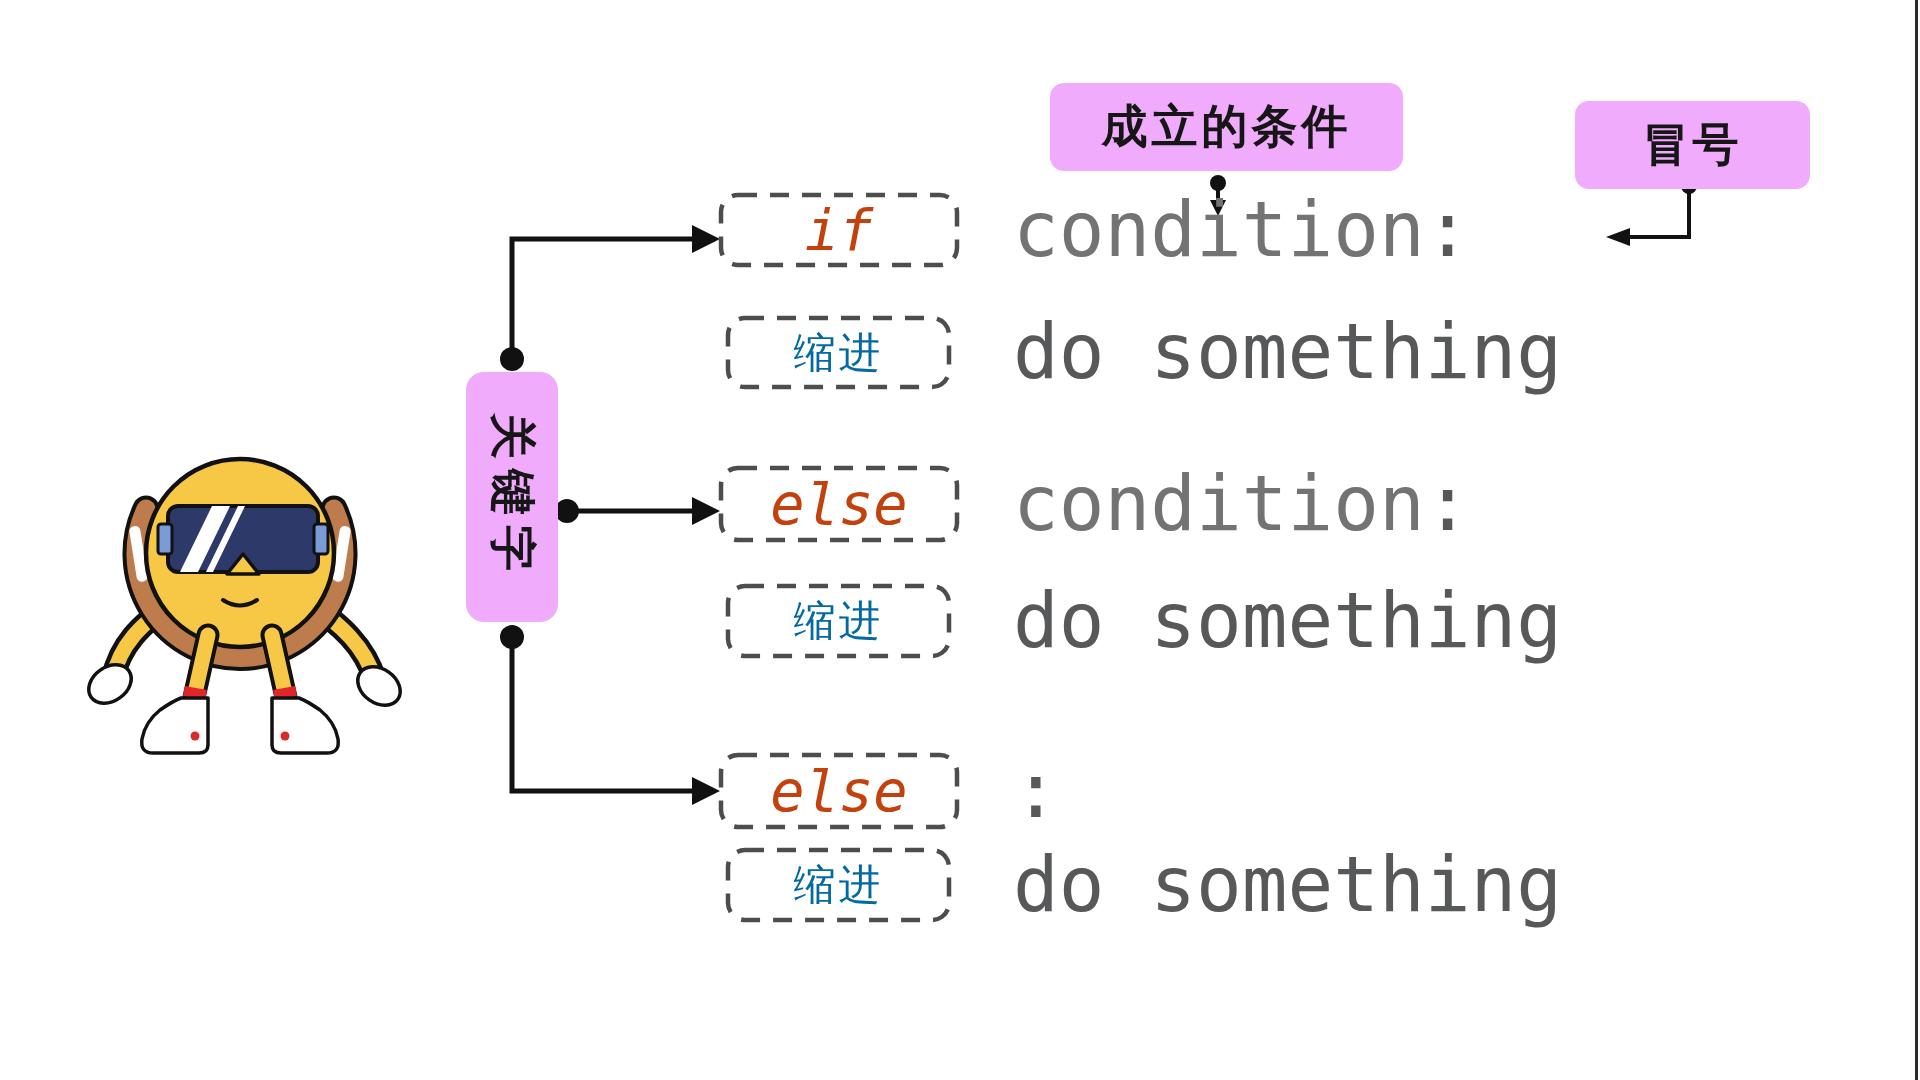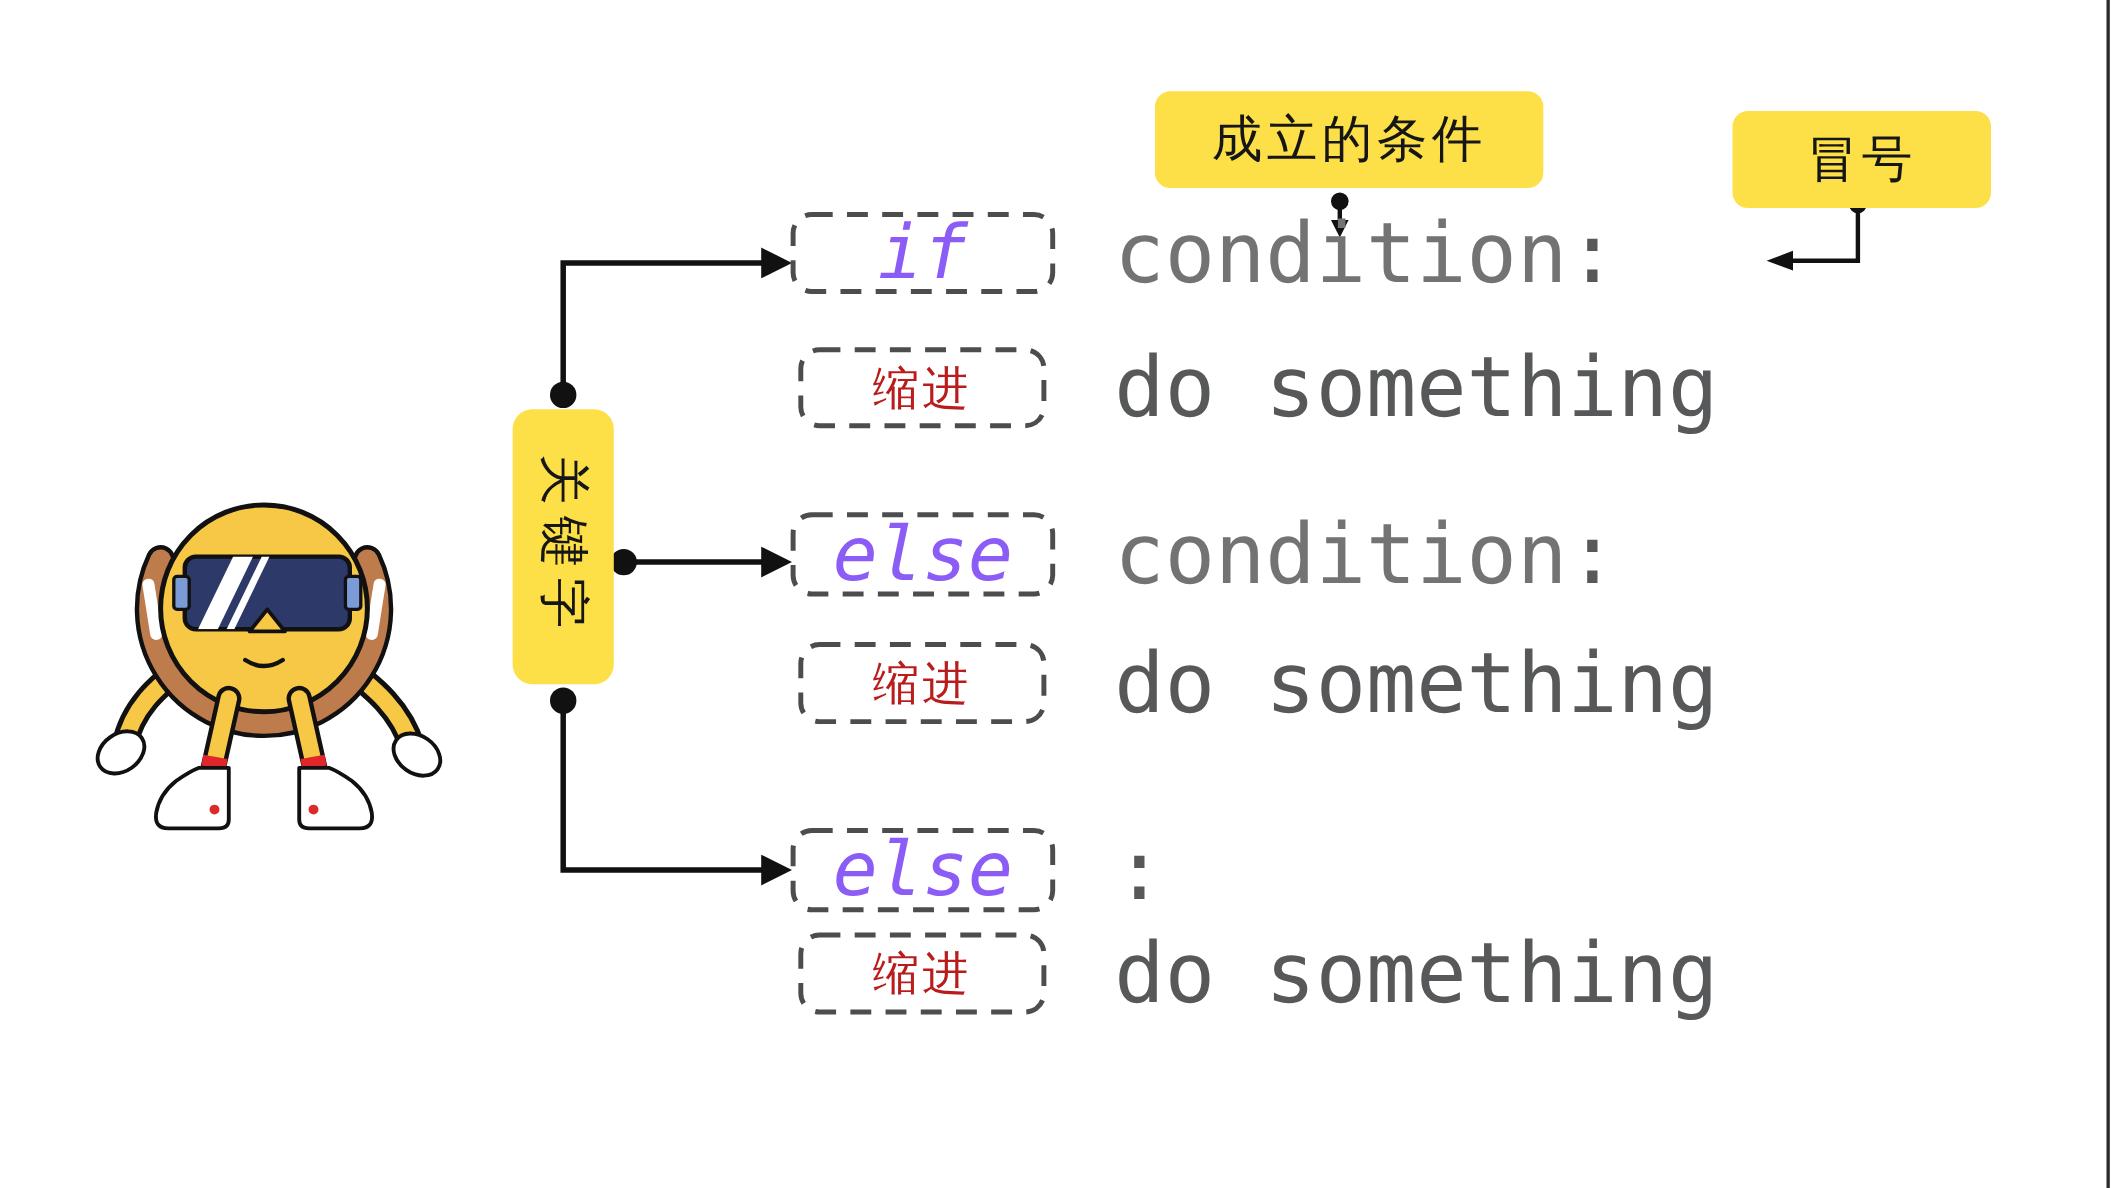--- a/index.html
+++ b/index.html
@@ -5,47 +5,48 @@
   html,body{margin:0;padding:0;background:#ffffff;}
   .stage{
     position:relative;width:1920px;height:1080px;overflow:hidden;
     background:#ffffff;font-family:"Liberation Sans",sans-serif;
   }
   svg{display:block;}
   .layer{position:absolute;left:0;top:0;width:1920px;height:1080px;pointer-events:none;}
 
   
   .note{
-    position:absolute;background:#fde047;border-radius:14px;
+    position:absolute;background:#f0abfc;border-radius:14px;
     display:flex;align-items:center;justify-content:center;
     color:#161616;font-size:46px;letter-spacing:4px;
     font-family:"Liberation Sans",sans-serif;
+    font-weight:bold;
   }
   .note-condition{left:1050px;top:83px;width:353px;height:88px;}
   .note-colon{left:1575px;top:101px;width:235px;height:88px;}
   .note-keyword{left:466px;top:372px;width:92px;height:250px;border-radius:18px;}
   .vtext{
     writing-mode:vertical-rl;text-orientation:sideways;
     font-size:46px;letter-spacing:10px;color:#161616;
   }
 
   
   .dashbox{position:absolute;}
   .dashbox .frame{position:absolute;left:0;top:0;}
   .dashbox .lbl{
     position:absolute;left:0;top:0;width:100%;height:100%;
     display:flex;align-items:center;justify-content:center;
   }
   .kw{
     font-family:"DejaVu Sans Mono","Liberation Mono",monospace;
-    font-style:italic;font-size:68px;color:#8b5cf6;
+    font-style:italic;font-size:57px;color:#c2410c;
   }
   .indent-lbl{
     font-family:"Liberation Sans",sans-serif;
-    font-size:42px;color:#b91c1c;letter-spacing:3px;
+    font-size:42px;color:#0369a1;letter-spacing:3px;
   }
   .box-if   {left:718px;top:192px;width:242px;height:76px;}
   .box-ind1 {left:725px;top:315px;width:227px;height:75px;}
   .box-elif {left:718px;top:465px;width:242px;height:78px;}
   .box-ind2 {left:725px;top:583px;width:227px;height:76px;}
   .box-else {left:718px;top:752px;width:242px;height:78px;}
   .box-ind3 {left:725px;top:847px;width:227px;height:76px;}
 
   
   .code-line{

